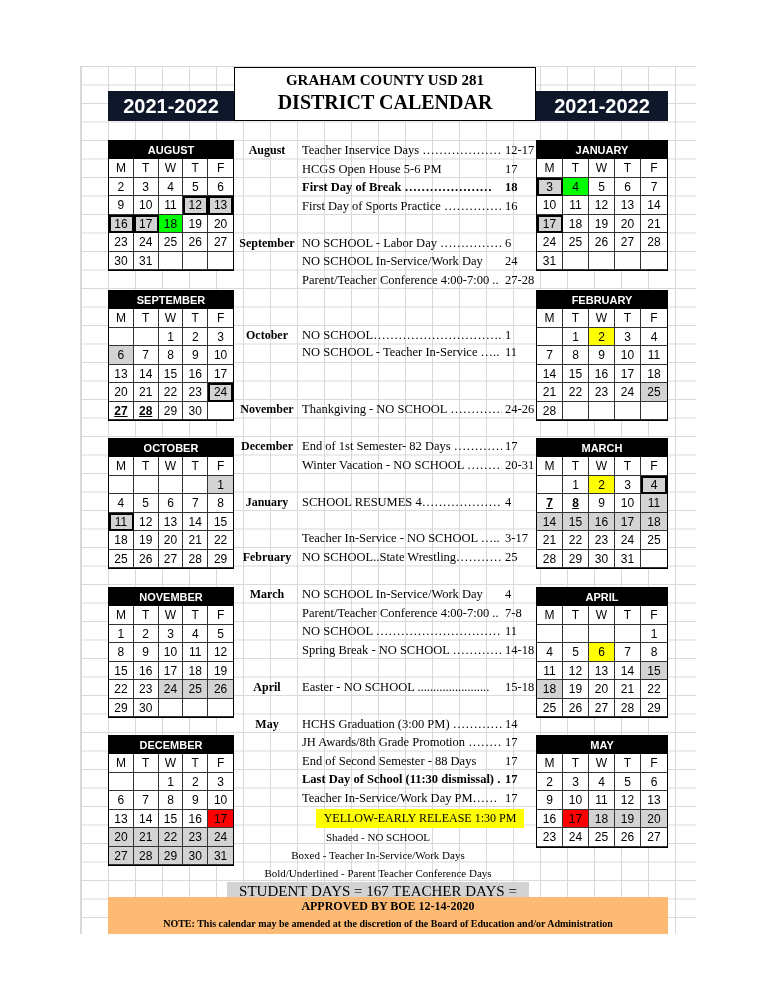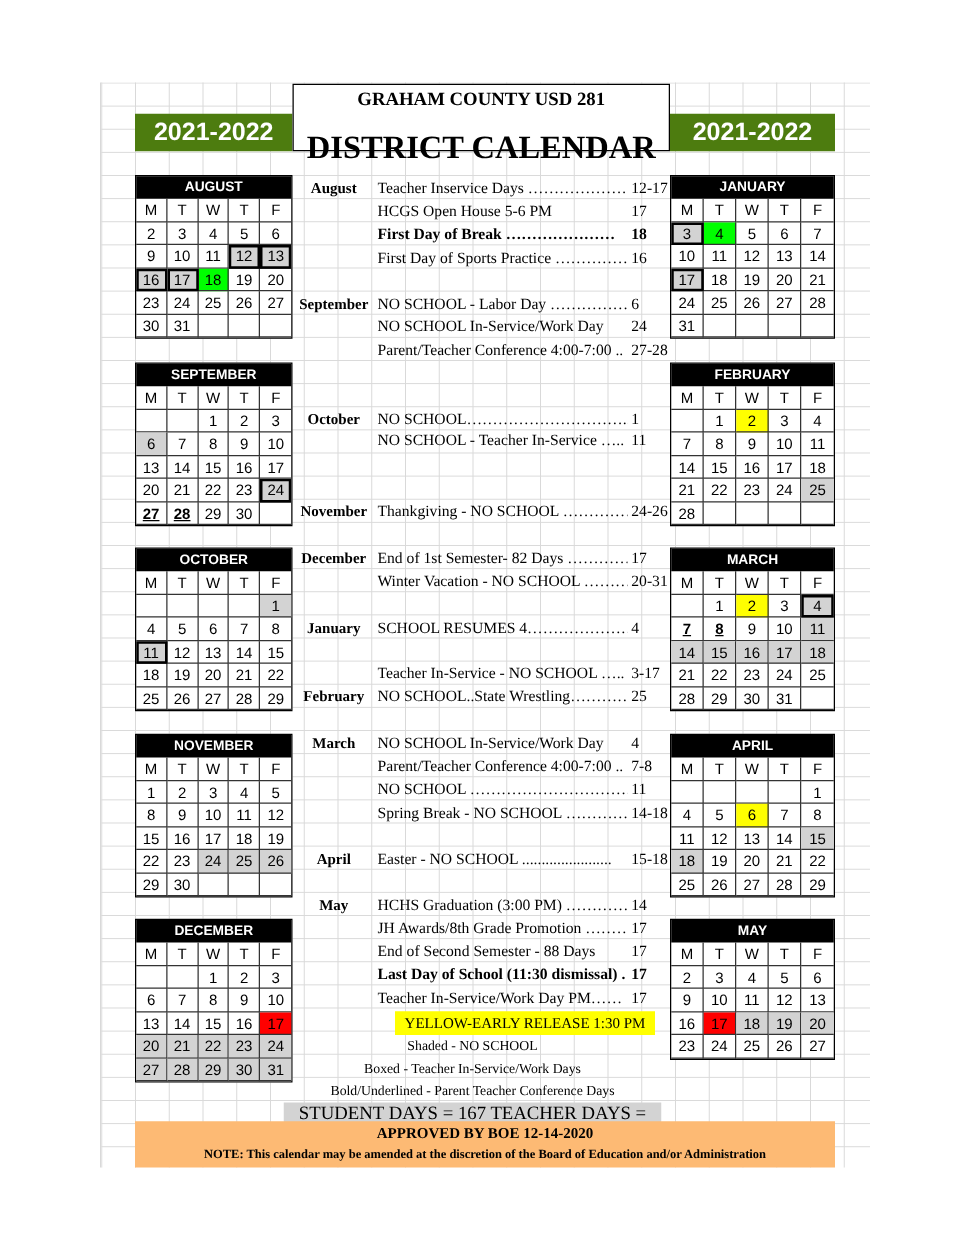--- a/index.html
+++ b/index.html
@@ -5,22 +5,22 @@
   html,body{margin:0;padding:0;background:#fff;}
   body{width:773px;height:1000px;position:relative;overflow:hidden;font-family:"Liberation Sans",sans-serif;}
   .sheet{position:absolute;left:80px;top:66px;width:615px;height:868px;
     background-image:
       linear-gradient(to right,#d9d9d9 1px,transparent 1px),
       linear-gradient(to bottom,#d9d9d9 1px,transparent 1px);
     background-size:27px 18.5px;background-position:0 0;border-left:1px solid #d9d9d9;}
   .abs{position:absolute;}
   .title-box{left:234px;top:67px;width:302px;height:54px;border:1px solid #000;background:#fff;box-sizing:border-box;text-align:center;font-family:"Liberation Serif",serif;font-weight:bold;}
   .title-line1{font-size:15px;margin-top:4px;}
-  .title-line2{font-size:26px;margin-top:14px;}
-  .year-badge{top:91px;height:30px;background:#4d7c0f;color:#fff;font-weight:bold;font-size:20px;text-align:center;line-height:30px;}
+  .title-line2{font-size:20px;margin-top:2px;}
+  .year-badge{top:91px;height:30px;background:#0f172a;color:#fff;font-weight:bold;font-size:20px;text-align:center;line-height:30px;}
   .cal{position:absolute;border:1px solid #000;box-sizing:border-box;background:#fff;}
   .cal-head{height:18px;background:#000;color:#fff;font-weight:bold;font-size:11px;text-align:center;line-height:18px;}
   .cal-grid{display:grid;grid-template-columns:repeat(5,1fr);}
   .cal-grid div{height:18.5px;border-right:1px solid #333;border-bottom:1px solid #333;box-sizing:border-box;text-align:center;font-size:12px;line-height:18px;color:#000;position:relative;}
   .cal-grid div:nth-child(5n){border-right:none;}
   .cal-grid .dow{font-size:12px;}
   .shaded{background:#d3d3d3;}
   .green{background:#00ff00;}
   .yellow{background:#ffff00;}
   .red{background:#ff0000;}

